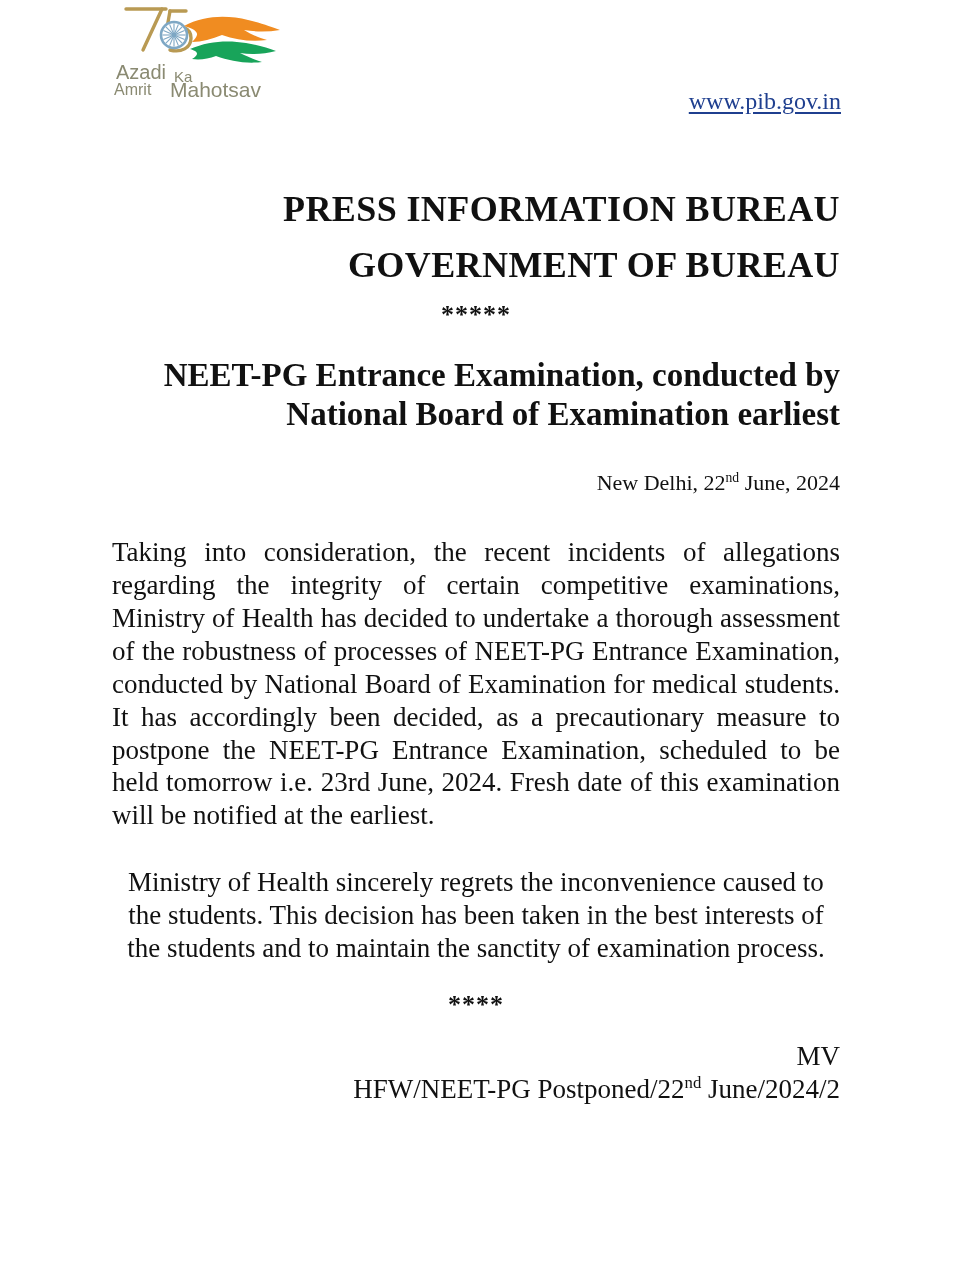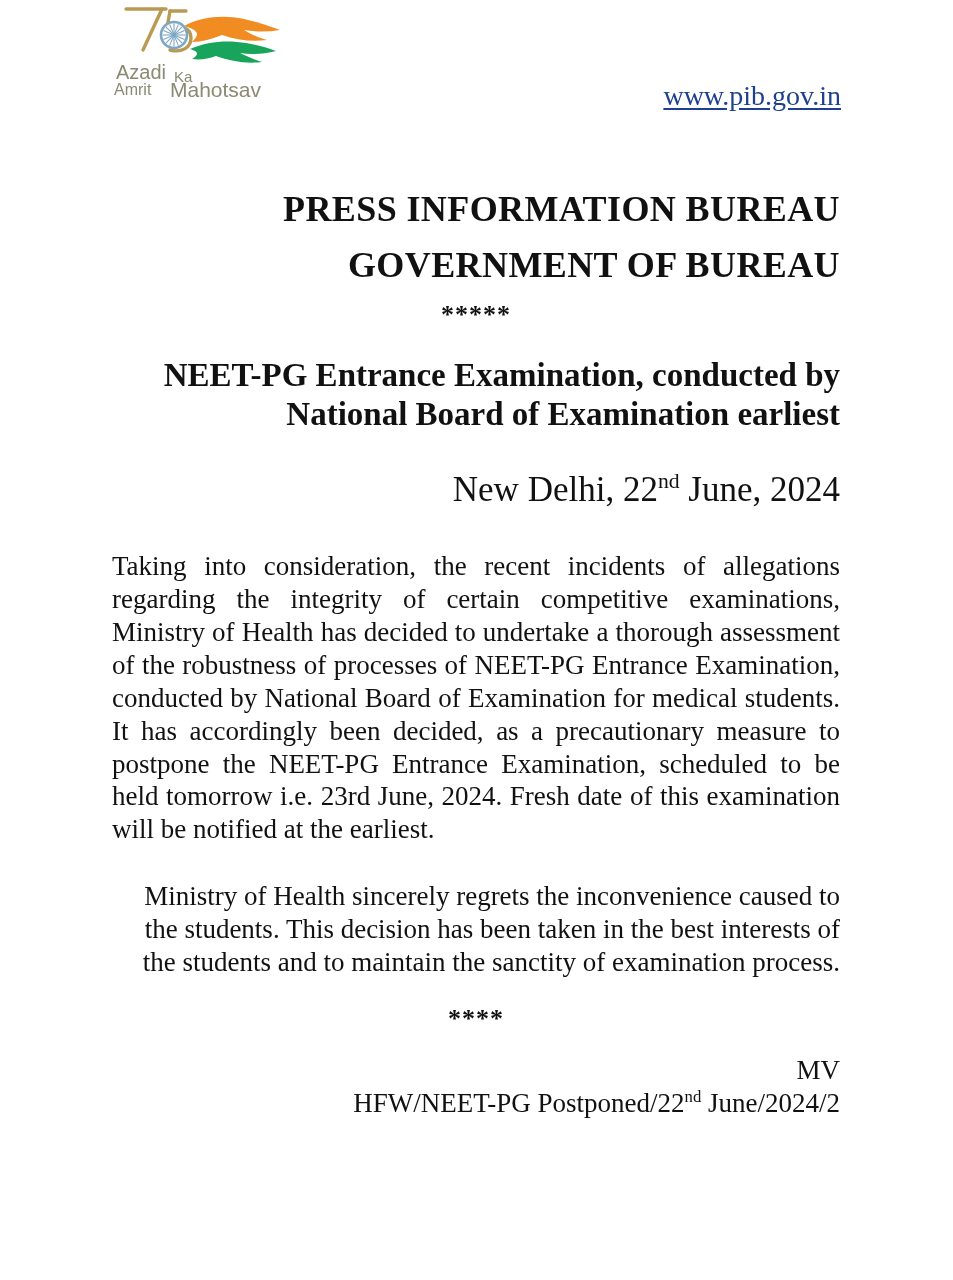--- a/index.html
+++ b/index.html
@@ -30,24 +30,24 @@
     top: 2px;
     width: 190px;
     height: 96px;
   }
   .amrit-logo svg { display: block; width: 190px; height: 96px; }
 
   .pib-url {
     position: absolute;
     left: 0;
     right: 112px;
-    top: 80px;
+    top: 88px;
     text-align: right;
     font-family: "Liberation Serif", "DejaVu Serif", serif;
-    font-size: 28px;
+    font-size: 24px;
     color: #1f3f8f;
     text-decoration: underline;
     text-underline-offset: 3px;
     letter-spacing: 0px;
     margin-left: 12px;
   }
 
   
   .sheet {
     position: absolute;
@@ -85,40 +85,40 @@
   .subheadline {
     text-align: center;
     font-weight: bold;
     font-size: 30px;
     line-height: 1.2;
     margin-top: 34px;
   }
 
   .dateline {
     text-align: right;
-    font-size: 35px;
+    font-size: 22px;
     margin-top: 36px;
   }
   .dateline sup,
   .footer-ref sup {
     font-size: 0.62em;
     vertical-align: super;
     line-height: 0;
   }
 
   .body-para {
     font-size: 27px;
     line-height: 1.22;
     margin-top: 40px;
     text-align: justify;
     text-justify: inter-word;
   }
   .body-para.second {
     margin-top: 34px;
-    text-align: right;
+    text-align: center;
   }
 
   .stars-4 {
     text-align: center;
     font-weight: bold;
     font-size: 26px;
     letter-spacing: 1px;
     margin-top: 2px;
     line-height: 1;
   }

